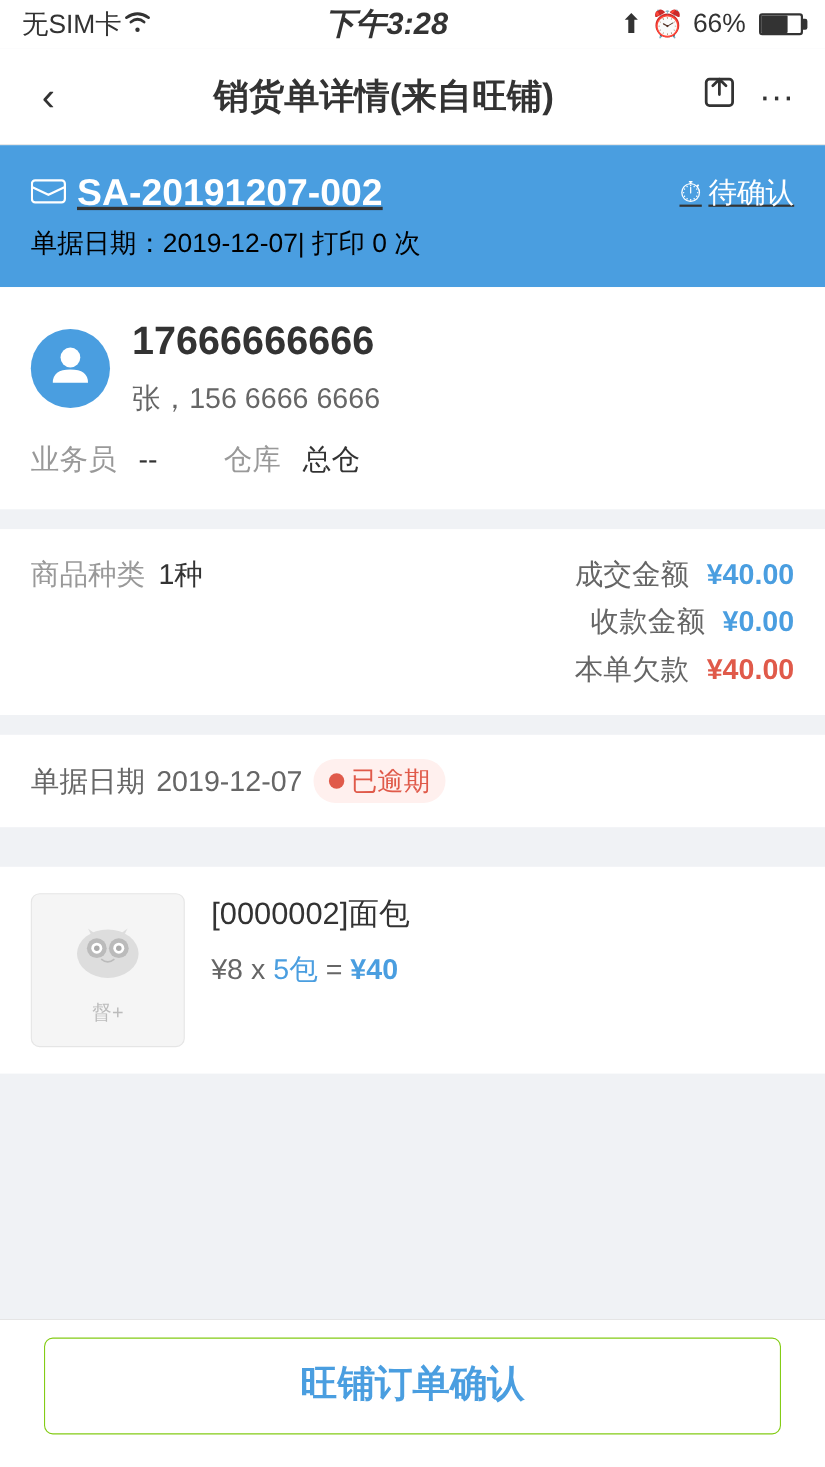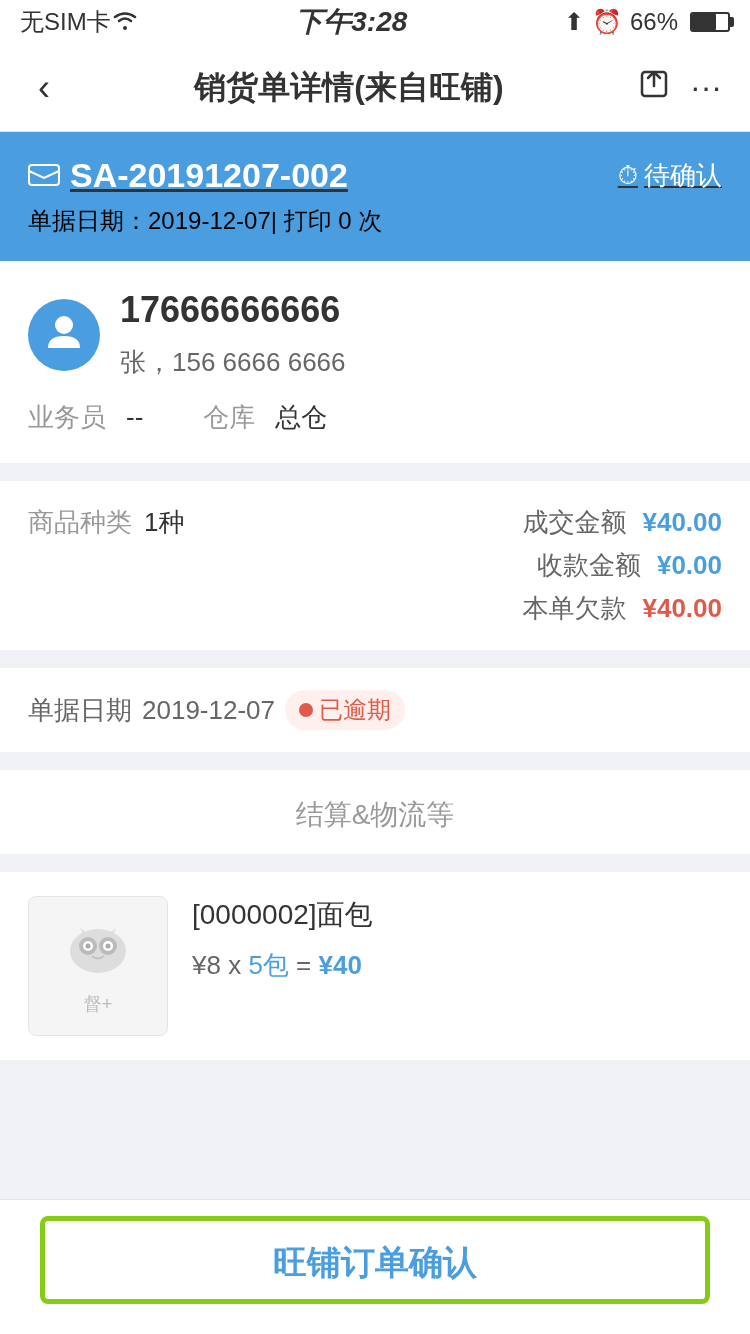--- a/index.html
+++ b/index.html
@@ -344,21 +344,21 @@
       bottom: 0;
       left: 0;
       width: 750px;
       background: #fff;
       padding: 16px 40px 30px;
       border-top: 1px solid #e5e5e5;
     }
     .confirm-btn {
       width: 100%;
       height: 88px;
-      border: 5px solid #84cc16;
+      border: 1px solid #84cc16;
       border-radius: 8px;
       background: #fff;
       color: #4A9EE0;
       font-size: 34px;
       font-weight: 600;
       text-align: center;
       line-height: 82px;
       cursor: pointer;
     }
   </style>
@@ -475,23 +475,20 @@
 <div class="due-card">
   <span>单据日期</span>
   <span>2019-12-07</span>
   <span class="overdue-badge">
     <span class="overdue-dot"></span>
     <span>已逾期</span>
   </span>
 </div>
 
 <div class="tabs-bar">
-  <div class="tab-item">
-    <span>结算&amp;物流等</span>
-  </div>
 </div>
 
 <div class="product-card">
   <div class="product-thumb">
     <span class="product-thumb-owl">
       <svg width="80" height="60" viewBox="0 0 80 60" fill="none">
         <ellipse cx="40" cy="35" rx="28" ry="22" fill="#ddd"></ellipse>
         <circle cx="30" cy="30" r="9" fill="#bbb"></circle>
         <circle cx="50" cy="30" r="9" fill="#bbb"></circle>
         <circle cx="30" cy="30" r="5" fill="#fff"></circle>

